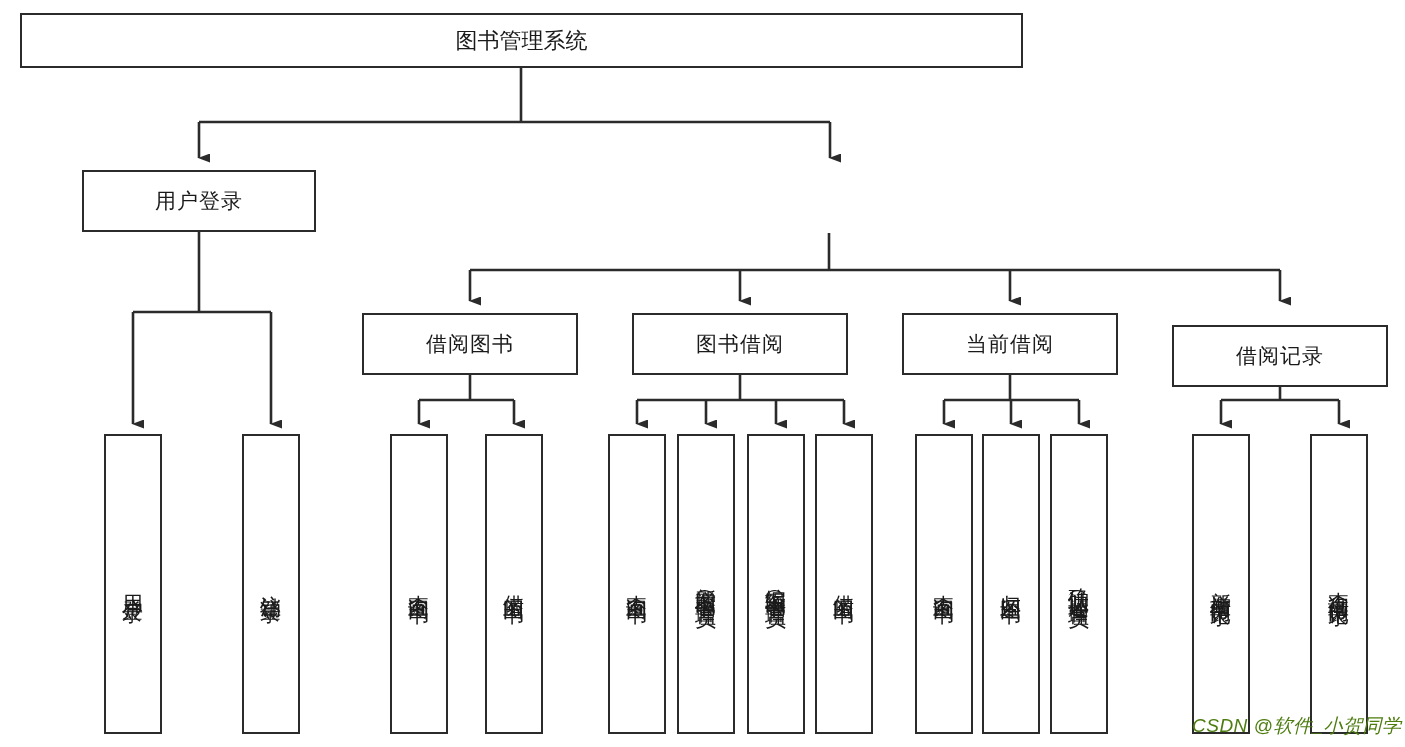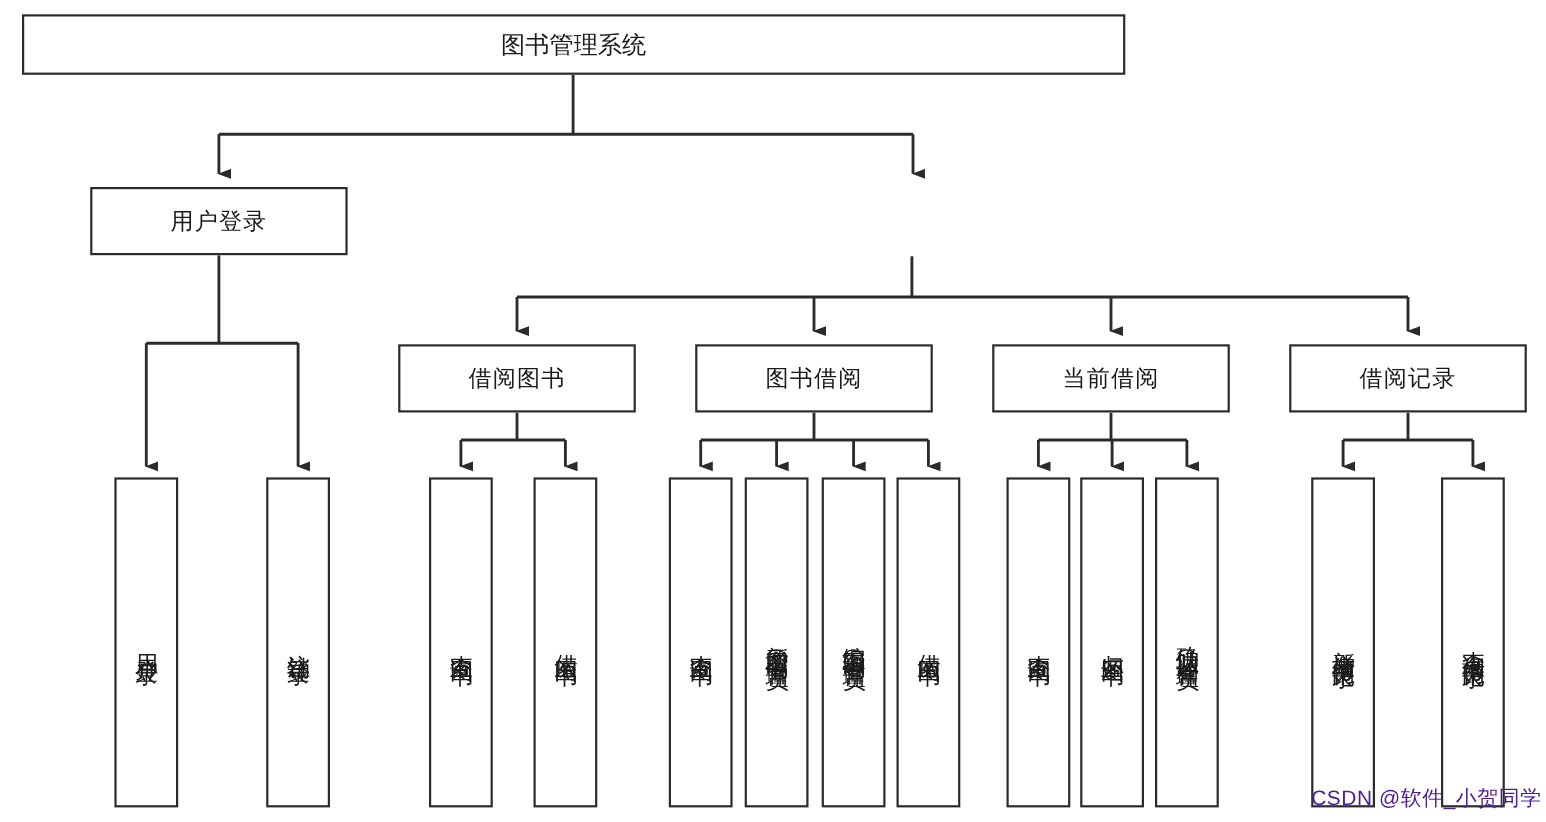--- a/index.html
+++ b/index.html
@@ -47,24 +47,25 @@
     text-orientation: upright;
     letter-spacing: 3px;
     line-height: 1;
     white-space: nowrap;
   }
   .node.root {
     font-size: 22px;
   }
   .watermark {
     position: absolute;
-    color: #4c1d95;
+    color: #4d7c0f;
     font-size: 19px;
     white-space: nowrap;
     letter-spacing: 0.5px;
+    font-style: italic;
   }
 </style>
 </head>
 <body>
 
 <div id="stage">
 
   <svg id="wires" viewBox="0 0 1405 747">
     <defs>
       <marker id="arrow" markerWidth="10" markerHeight="12" refX="4.5" refY="11" orient="auto" markerUnits="userSpaceOnUse">
@@ -125,21 +126,21 @@
 
   <div class="node horiz" style="left:362px; top:313px; width:216px; height:62px;">
     <span>借阅图书</span>
   </div>
   <div class="node horiz" style="left:632px; top:313px; width:216px; height:62px;">
     <span>图书借阅</span>
   </div>
   <div class="node horiz" style="left:902px; top:313px; width:216px; height:62px;">
     <span>当前借阅</span>
   </div>
-  <div class="node horiz" style="left:1172px; top:313px; width:216px; height:62px;">
+  <div class="node horiz" style="left:1172px; top:325px; width:216px; height:62px;">
     <span>借阅记录</span>
   </div>
 
   <div class="node leaf" style="left:104px; top:434px; width:58px; height:300px;">
     <span class="vtext">用户登录</span>
   </div>
   <div class="node leaf" style="left:242px; top:434px; width:58px; height:300px;">
     <span class="vtext">注销登录</span>
   </div>
 

